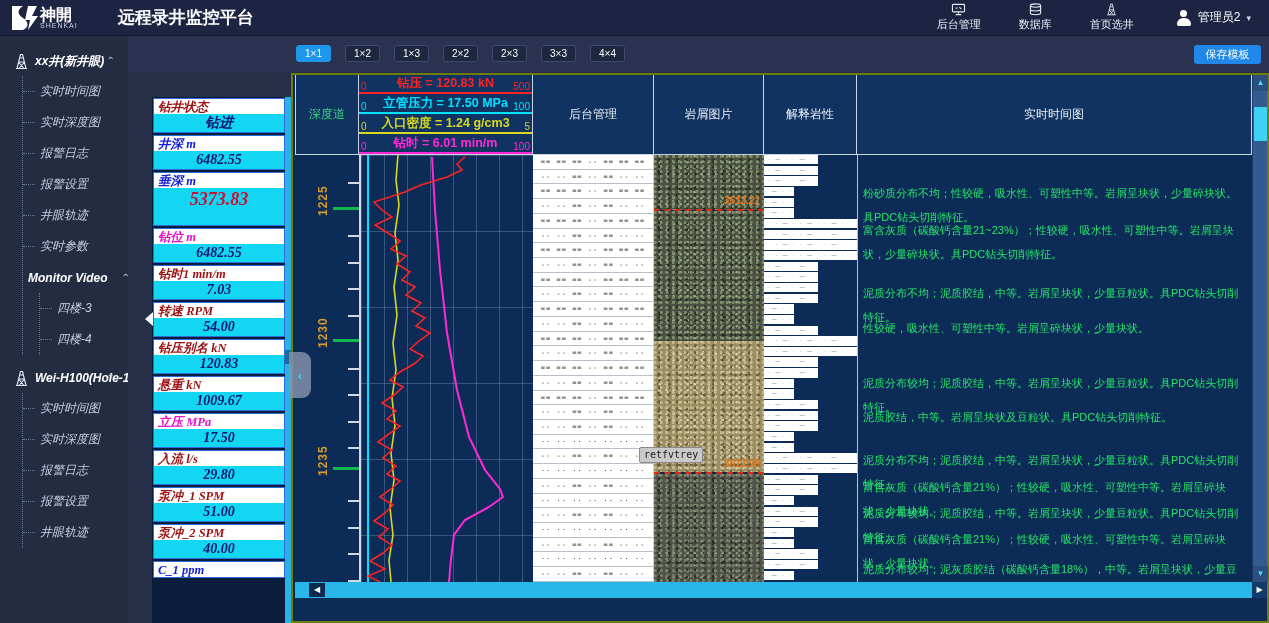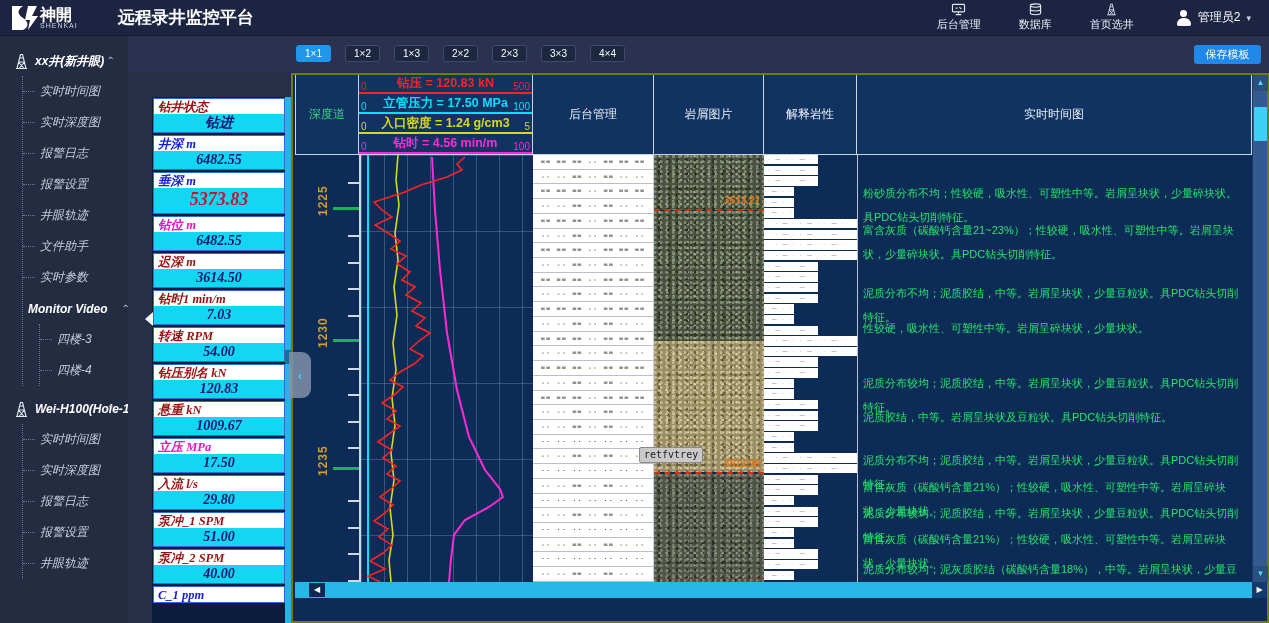--- a/index.html
+++ b/index.html
@@ -53,21 +53,21 @@
                       border-top:7px solid transparent; border-bottom:7px solid transparent; border-right:8px solid #f2f5fa; }
 
   
   .param-panel { position:absolute; left:152px; top:97px; width:134px; height:526px; background:#0b1d3d;
                  z-index:9; overflow:hidden; padding-top:1px; }
   .param-card { border:1px solid #2d6cd8; margin:0 1px 2px 1px; }
   .param-label { height:15px; background:#ffffff; font-size:12.5px; font-weight:bold; font-style:italic;
                  font-family:"Liberation Serif","DejaVu Serif",serif; padding:1px 0 0 4px; line-height:15px; white-space:nowrap; }
   .param-value { height:18px; background:#13d6f2; color:#0a1670; font-size:14px; font-weight:bold; font-style:italic;
                  text-align:center; line-height:17px; font-family:"Liberation Serif","DejaVu Serif",serif; position:relative; }
-  .param-card.big .param-value { height:25px; font-size:18px; line-height:22px; }
+  .param-card.big .param-value { height:37px; font-size:18px; line-height:22px; }
   .param-scrollbar { position:absolute; left:285px; top:97px; width:6px; height:526px; background:#2ab2e6; z-index:11; }
   .param-scrollbar .seg { position:absolute; left:0; top:253px; width:6px; height:14px; background:#16719a; }
 
   
   .chart-window { position:absolute; left:291px; top:73px; width:978px; height:550px; border:2px solid #6f7e08;
                   background:#0c2c57; z-index:8; }
   .win-titlebar { height:22px; background:#6f7d08; display:flex; align-items:center; padding:0 8px; }
   .win-title { font-size:13px; font-weight:bold; color:#fff; }
   .win-time { font-size:11px; font-weight:bold; color:#f2f5e0; margin-left:6px; }
   .win-actions { margin-left:auto; display:flex; align-items:center; gap:13px; }
@@ -238,23 +238,20 @@
         <div class="tree-item">
           <span>报警日志</span>
         </div>
         <div class="tree-item">
           <span>报警设置</span>
         </div>
         <div class="tree-item">
           <span>井眼轨迹</span>
         </div>
         <div class="tree-item">
-          <span>文件助手</span>
-        </div>
-        <div class="tree-item">
           <span>实时参数</span>
         </div>
         <div class="subgroup-header">
           <span>Monitor Video</span>
           <span class="tree-caret" style="position: static; margin-left: 14px;">⌃</span>
         </div>
         <div class="subgroup-children">
           <div class="tree-item">
             <span>四楼-3</span>
           </div>
@@ -300,24 +297,20 @@
         <div class="param-label" style="color: rgb(21, 32, 216);">井深 m</div>
         <div class="param-value" style="color: rgb(10, 22, 112);"><span>6482.55</span></div>
       </div>
       <div class="param-card big">
         <div class="param-label" style="color: rgb(21, 32, 216);">垂深 m</div>
         <div class="param-value" style="color: rgb(198, 18, 53);"><span>5373.83</span></div>
       </div>
       <div class="param-card">
         <div class="param-label" style="color: rgb(232, 20, 200);">钻位 m</div>
         <div class="param-value" style="color: rgb(10, 22, 112);"><span>6482.55</span></div>
-      </div>
-      <div class="param-card">
-        <div class="param-label" style="color: rgb(155, 16, 16);">迟深 m</div>
-        <div class="param-value" style="color: rgb(10, 22, 112);"><span>3614.50</span></div>
       </div>
       <div class="param-card">
         <div class="param-label" style="color: rgb(155, 16, 16);">钻时1 min/m</div>
         <div class="param-value" style="color: rgb(10, 22, 112);"><span>7.03</span></div>
       </div>
       <div class="param-card">
         <div class="param-label" style="color: rgb(155, 16, 16);">转速 RPM</div>
         <div class="param-value" style="color: rgb(10, 22, 112);"><span>54.00</span></div>
       </div>
       <div class="param-card">
@@ -370,21 +363,21 @@
             <span class="rule" style="background:#00e0ff"></span>
           </div>
           <div class="legend-row">
             <span class="min" style="color:#d8d820">0</span>
             <span class="lg-name" style="color:#d8d820">入口密度 = 1.24 g/cm3</span>
             <span class="max" style="color:#d8d820">5</span>
             <span class="rule" style="background:#d8d820"></span>
           </div>
           <div class="legend-row">
             <span class="min" style="color:#ff2ad6">0</span>
-            <span class="lg-name" style="color:#ff2ad6">钻时 = 4.56 min/m</span>
+            <span class="lg-name" style="color:#ff2ad6">钻时 = 6.01 min/m</span>
             <span class="max" style="color:#ff2ad6">100</span>
             <span class="rule" style="background:#ff2ad6"></span>
           </div>
         </div>
       <div class="hdr hdr-perc">后台管理</div>
       <div class="hdr hdr-photo">岩屑图片</div>
       <div class="hdr hdr-interp">解释岩性</div>
       <div class="hdr hdr-desc">实时时间图</div>
 
       <div class="body-depth">

